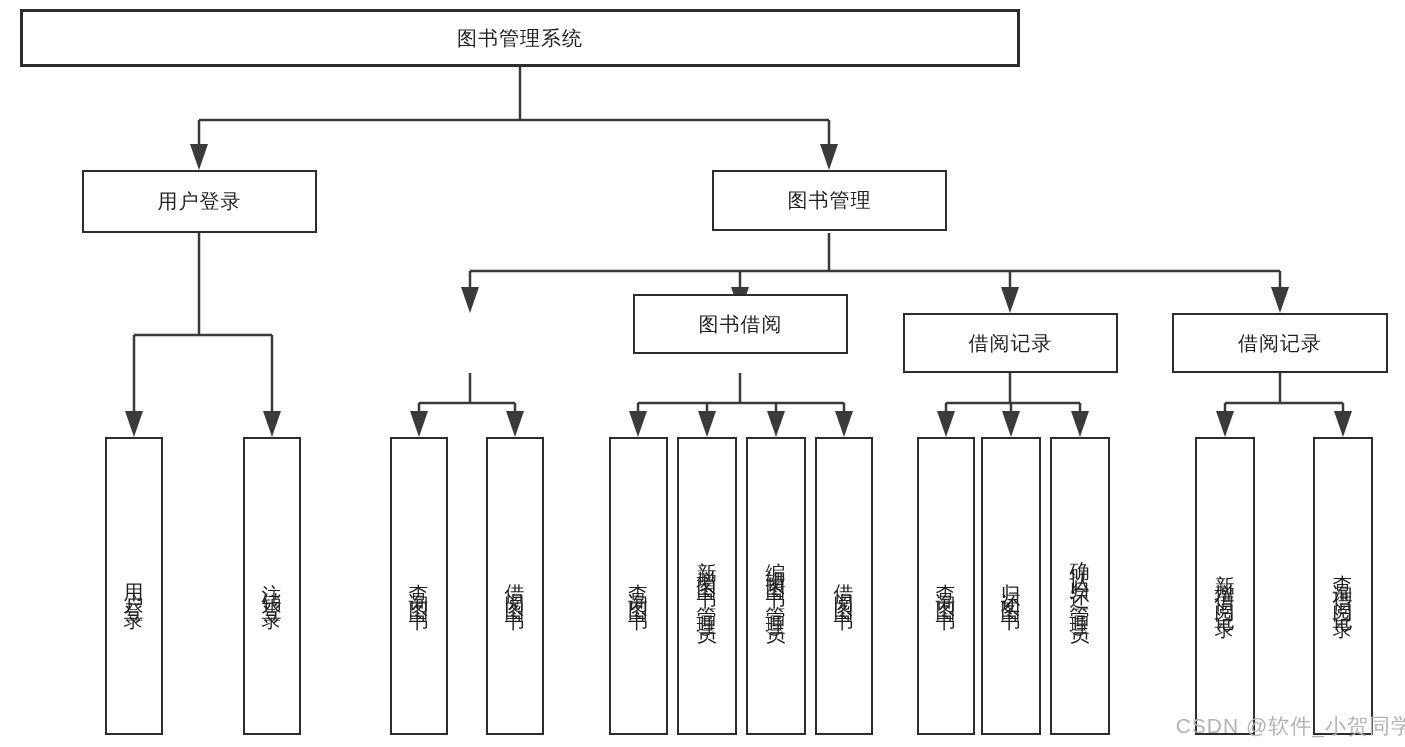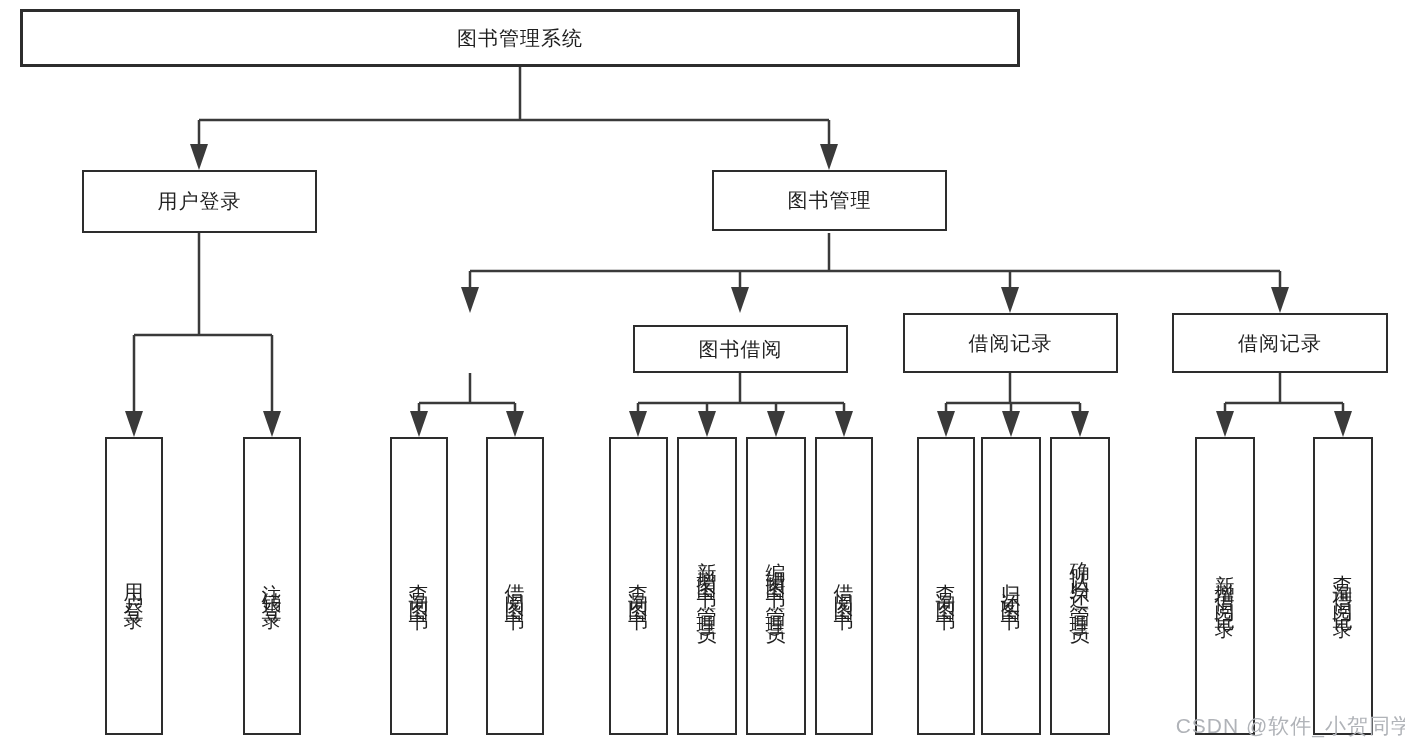--- a/index.html
+++ b/index.html
@@ -76,21 +76,21 @@
       <polygon points="1216,411 1234,411 1225,437"></polygon>
       <polygon points="1334,411 1352,411 1343,437"></polygon>
     </g>
   </svg>
 
   <div class="box root" style="left:20px;top:9px;width:1000px;height:58px">图书管理系统</div>
 
   <div class="box" style="left:82px;top:170px;width:235px;height:63px">用户登录</div>
   <div class="box" style="left:712px;top:170px;width:235px;height:61px">图书管理</div>
 
-  <div class="box" style="left:633px;top:325px;width:215px;height:48px">图书借阅</div>
+  <div class="box" style="left:633px;top:294px;width:215px;height:60px">图书借阅</div>
   <div class="box" style="left:903px;top:313px;width:215px;height:60px">借阅记录</div>
   <div class="box" style="left:1172px;top:313px;width:216px;height:60px">借阅记录</div>
 
   <div class="box leaf" style="left:105px;top:437px">用户登录</div>
   <div class="box leaf" style="left:243px;top:437px">注销登录</div>
 
   <div class="box leaf" style="left:390px;top:437px">查询图书</div>
   <div class="box leaf" style="left:486px;top:437px">借阅图书</div>
 
   <div class="box leaf" style="left:609px;top:437px;width:59px">查询图书</div>

